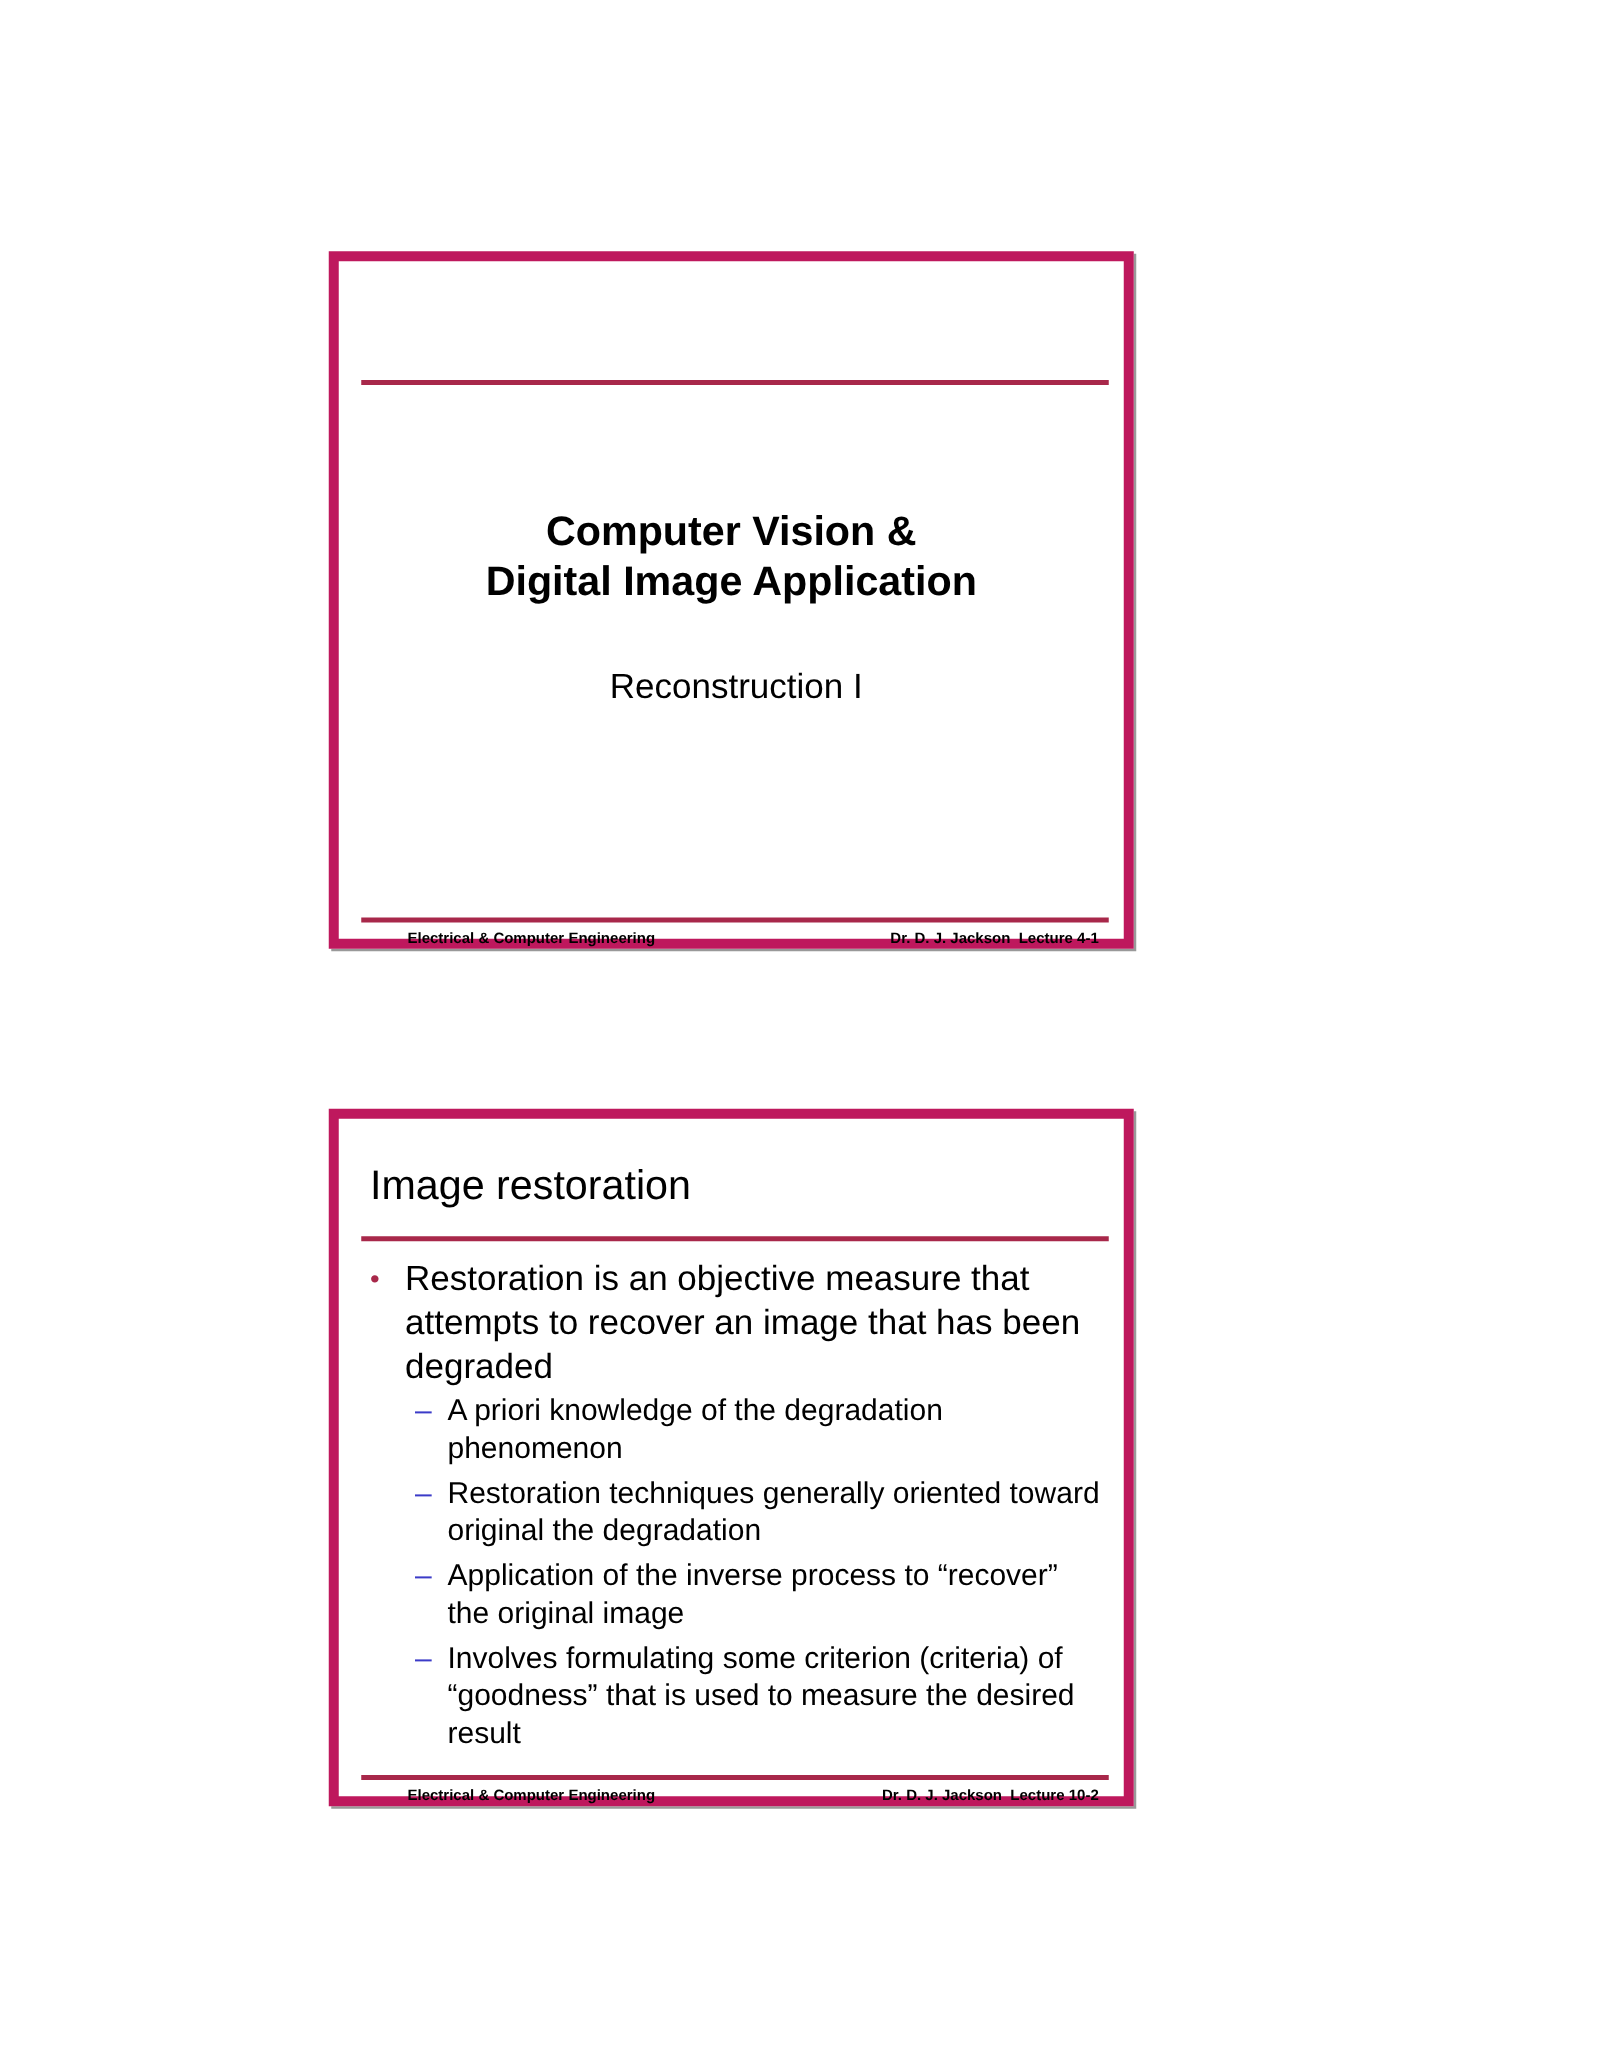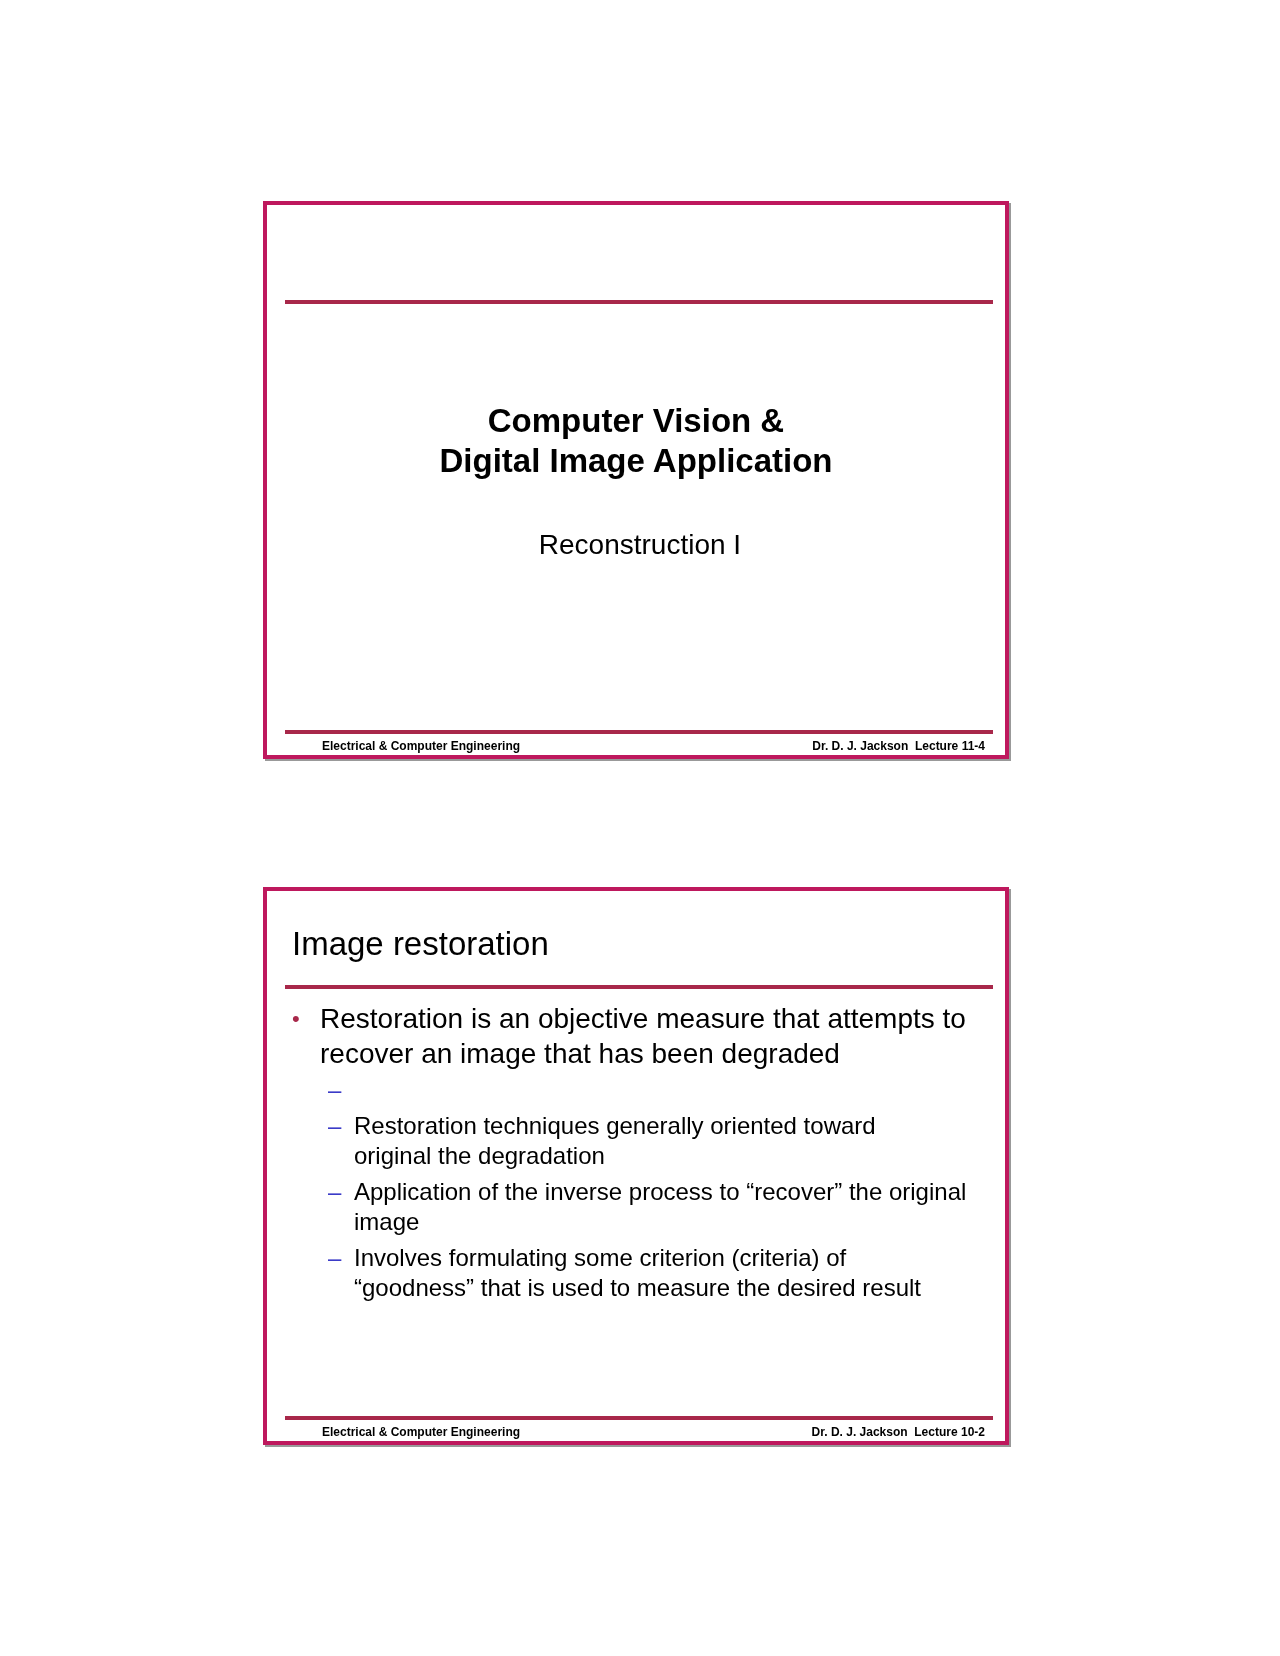--- a/index.html
+++ b/index.html
@@ -1,19 +1,19 @@
 <!DOCTYPE html>
 <html><head>
 <meta charset="utf-8">
 <style>
   html, body { margin:0; padding:0; background:#ffffff; }
   body { width:1280px; height:1656px; position:relative; overflow:hidden;
          font-family: "Liberation Sans", sans-serif; color:#000; }
-  .slide { position:absolute; left:263px; width:746px; height:558px;
-           border:4px solid #be185d; box-shadow: 2px 2px 0 #999; background:#fff; box-sizing:border-box; }
+  .slide { position:absolute; left:263px; width:644px; height:558px;
+           border:8px solid #be185d; box-shadow: 2px 2px 0 #999; background:#fff; box-sizing:border-box; }
   #slide1 { top:201px; }
   #slide2 { top:887px; }
   .rule { position:absolute; left:18px; right:12px; height:4px; background:#a8284a; }
   .footer-rule { position:absolute; left:18px; right:12px; height:4px; background:#a8284a; top:525px; }
   .footer { position:absolute; top:534px; left:18px; right:20px; font-size:12px; font-weight:bold;
             display:flex; justify-content:space-between;padding-left:37px; }
   .title-main { position:absolute; top:196px; left:0; right:0; text-align:center;
                 font-size:33px; font-weight:bold; line-height:40px; }
   .title-sub { position:absolute; top:322px; left:0; right:0; text-align:center;
                font-size:28px; line-height:35px; }
@@ -34,35 +34,36 @@
   <div class="title-main">
     <div>Computer Vision &amp;</div>
     <div>Digital Image Application</div>
   </div>
   <div class="title-sub">
     <span style="padding-left:8px">Reconstruction I</span>
   </div>
   <div class="footer-rule"></div>
   <div class="footer">
     <span>Electrical &amp; Computer Engineering</span>
-    <span style="white-space:pre">Dr. D. J. Jackson  Lecture 11-4</span>
+    <span style="white-space:pre">Dr. D. J. Jackson  Lecture 4-1</span>
   </div>
 </div>
 
 <div class="slide" id="slide2">
   <div class="s2-title">Image restoration</div>
   <div class="rule" style="top:94px"></div>
   <div class="bullets">
     <div class="b1">
       <span class="mark">•</span>
       <span>Restoration is an objective measure that attempts to recover an image that has been degraded</span>
     </div>
     <ul class="sub">
       <li>
         <span class="dash">–</span>
+        <span>A priori knowledge of the degradation phenomenon</span>
       </li>
       <li>
         <span class="dash">–</span>
         <span style="max-width:560px">Restoration techniques generally oriented toward original the degradation</span>
       </li>
       <li>
         <span class="dash">–</span>
         <span>Application of the inverse process to “recover” the original image</span>
       </li>
       <li>

